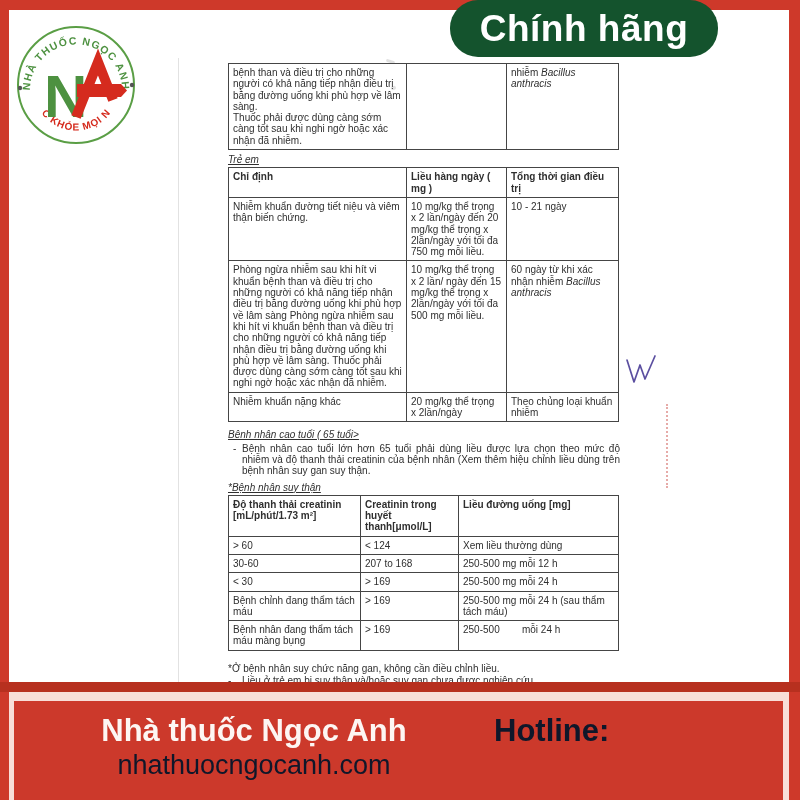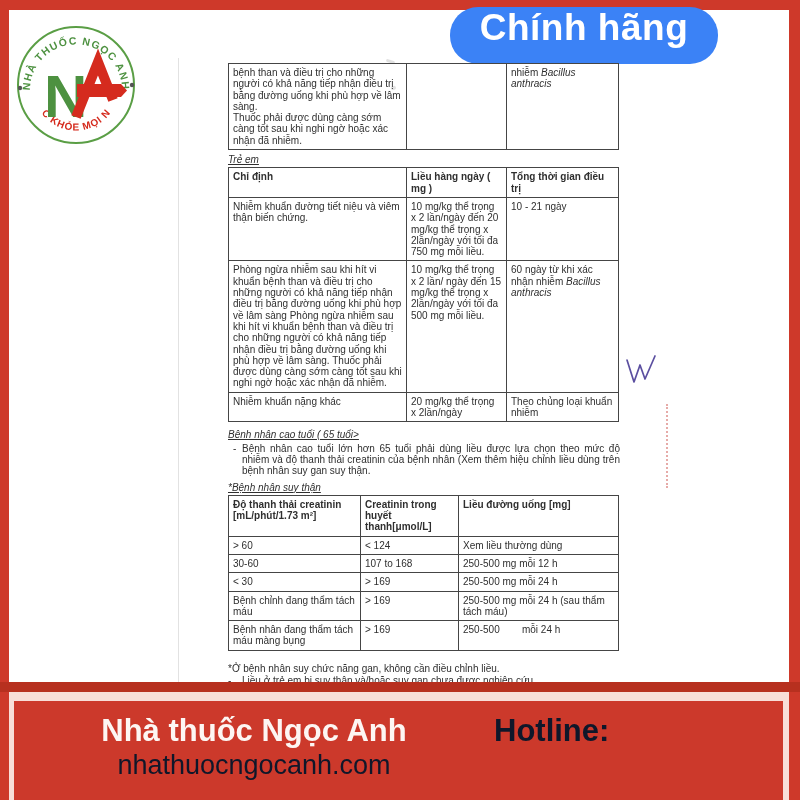--- a/index.html
+++ b/index.html
@@ -6,22 +6,22 @@
   body{
     width:800px;height:800px;position:relative;background:#ffffff;
     font-family:"Liberation Sans",sans-serif;overflow:hidden;
   }
   
   .frame-top{position:absolute;left:0;top:0;width:800px;height:10px;background:#ce392a;}
   .frame-left{position:absolute;left:0;top:0;width:9px;height:800px;background:#ce392a;}
   .frame-right{position:absolute;right:0;top:0;width:11px;height:800px;background:#ce392a;}
   
   .badge{
-    position:absolute;left:450px;top:7px;width:268px;height:57px;background:#3b82f6;
-    border-radius:28px;display:flex;justify-content:center;
+    position:absolute;left:450px;top:0;width:268px;height:57px;background:#14532d;
+    border-radius:28px;display:flex;align-items:center;justify-content:center;
   }
   .badge span{color:#fff;font-size:37px;font-weight:bold;letter-spacing:.5px;}
   
   .logo{position:absolute;left:14px;top:24px;width:124px;height:124px;}
   
   .paper-edge{position:absolute;left:178px;top:58px;width:1px;height:624px;background:#e2e2e2;}
   .smudge{position:absolute;background:#c9c9c9;opacity:.55;border-radius:2px;}
   .smudge.s1{left:386px;top:60px;width:9px;height:3px;transform:rotate(18deg);}
   .smudge.s2{left:391px;top:86px;width:5px;height:4px;transform:rotate(-12deg);}
   
@@ -170,21 +170,21 @@
       </tr>
     </thead>
     <tbody>
         <tr>
           <td>&gt; 60</td>
           <td>&lt; 124</td>
           <td>Xem liều thường dùng</td>
         </tr>
         <tr>
           <td>30-60</td>
-          <td>107 to 168</td>
+          <td>207 to 168</td>
           <td>250-500 mg mỗi 12 h</td>
         </tr>
         <tr>
           <td>&lt; 30</td>
           <td>&gt; 169</td>
           <td>250-500 mg mỗi 24 h</td>
         </tr>
         <tr>
           <td>Bệnh chỉnh đang thẩm tách máu</td>
           <td>&gt; 169</td>

